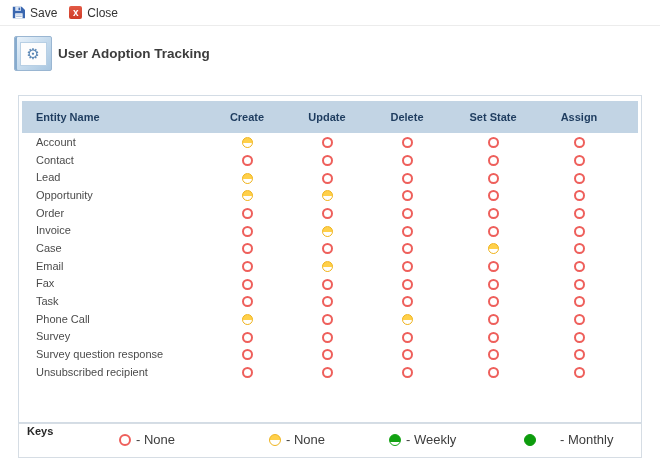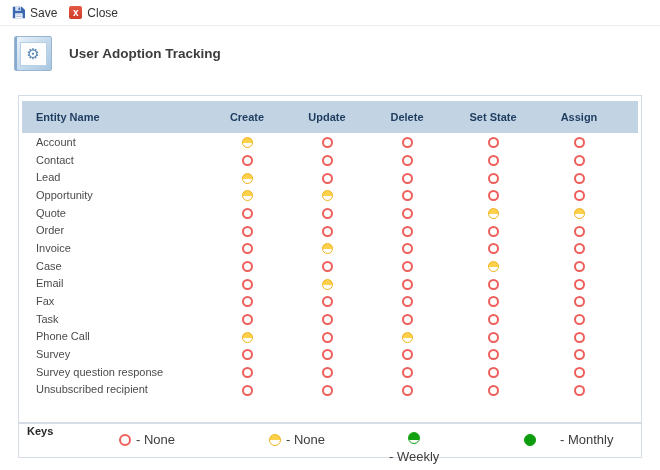--- a/index.html
+++ b/index.html
@@ -13,21 +13,21 @@
                 color:#fff; font-size:10px; font-weight:bold; line-height:13px; text-align:center; }
 
   
   .title-row { display:flex; align-items:center; margin:10px 0 0 14px; }
   .app-icon { width:36px; height:33px; border:1px solid #9ab6d2; border-radius:2px;
               background:linear-gradient(135deg,#eaf3fb 0%,#c3d9ec 55%,#a8c6e0 100%);
               box-shadow:inset 2px 0 0 #86abce; display:flex; align-items:center; justify-content:center; }
   .app-icon-inner { background:#fdfdfd; border:1px solid #b7cfe4; width:25px; height:22px;
                     display:flex; align-items:center; justify-content:center;
                     font-size:15px; color:#5b87b5; }
-  .page-title { font-size:13.5px; font-weight:bold; color:#3c3c3c; margin-left:17px; }
+  .page-title { font-size:13.5px; font-weight:bold; color:#3c3c3c; margin-left:6px; }
 
   
   .table-wrap { margin:24px 18px 0 18px; border:1px solid #d3dce5; height:328px;
                 box-sizing:border-box; padding:5px 3px 0 3px; overflow:hidden; }
   table.track { border-collapse:collapse; table-layout:fixed; width:100%; }
   col.c-entity { width:185px; } col.c-std { width:80px; } col.c-state { width:92px; } col.c-fill { width:auto; }
   thead th { background:var(--header-bg,#c2d4e4); height:32px; font-size:11px; font-weight:bold;
              color:var(--header-text,#1e3c5f); text-align:center; padding:0; }
   thead th.entity-col { text-align:left; padding-left:14px; }
   tbody td { height:17.7px; padding:0; font-size:11px; color:#4b4b4b; text-align:center; }
@@ -133,29 +133,20 @@
           <tr>
             <td class="entity-cell">Opportunity</td>
             <td><span class="dot daily"></span></td>
             <td><span class="dot daily"></span></td>
             <td><span class="dot none"></span></td>
             <td><span class="dot none"></span></td>
             <td><span class="dot none"></span></td>
             <td></td>
           </tr>
           <tr>
-            <td class="entity-cell">Quote</td>
-            <td><span class="dot none"></span></td>
-            <td><span class="dot none"></span></td>
-            <td><span class="dot none"></span></td>
-            <td><span class="dot daily"></span></td>
-            <td><span class="dot daily"></span></td>
-            <td></td>
-          </tr>
-          <tr>
             <td class="entity-cell">Order</td>
             <td><span class="dot none"></span></td>
             <td><span class="dot none"></span></td>
             <td><span class="dot none"></span></td>
             <td><span class="dot none"></span></td>
             <td><span class="dot none"></span></td>
             <td></td>
           </tr>
           <tr>
             <td class="entity-cell">Invoice</td>
@@ -243,21 +234,21 @@
   </div>
 
   <div class="keys-box">
     <span class="keys-label">Keys</span>
     <span id="legend-items"><span class="legend-item" style="left: 100px;">
           <span class="dot none"></span>
           <span>- None</span>
         </span><span class="legend-item" style="left: 250px;">
           <span class="dot daily"></span>
           <span>- None</span>
-        </span><span class="legend-item" style="left: 370px; flex-direction: column;">
+        </span><span class="legend-item" style="left: 370px;">
           <span class="dot weekly"></span>
           <span>- Weekly</span>
         </span><span class="legend-item" style="left: 505px; gap: 24px;">
           <span class="dot monthly"></span>
           <span>- Monthly</span>
         </span></span>
   </div>
 
 </div>
 

